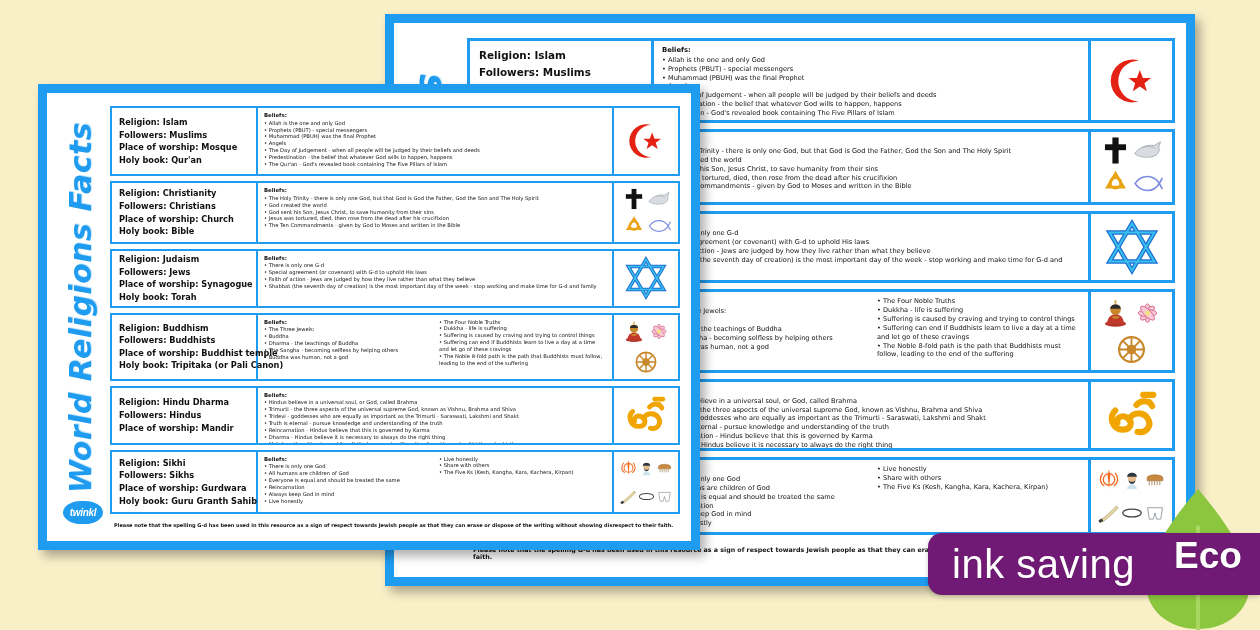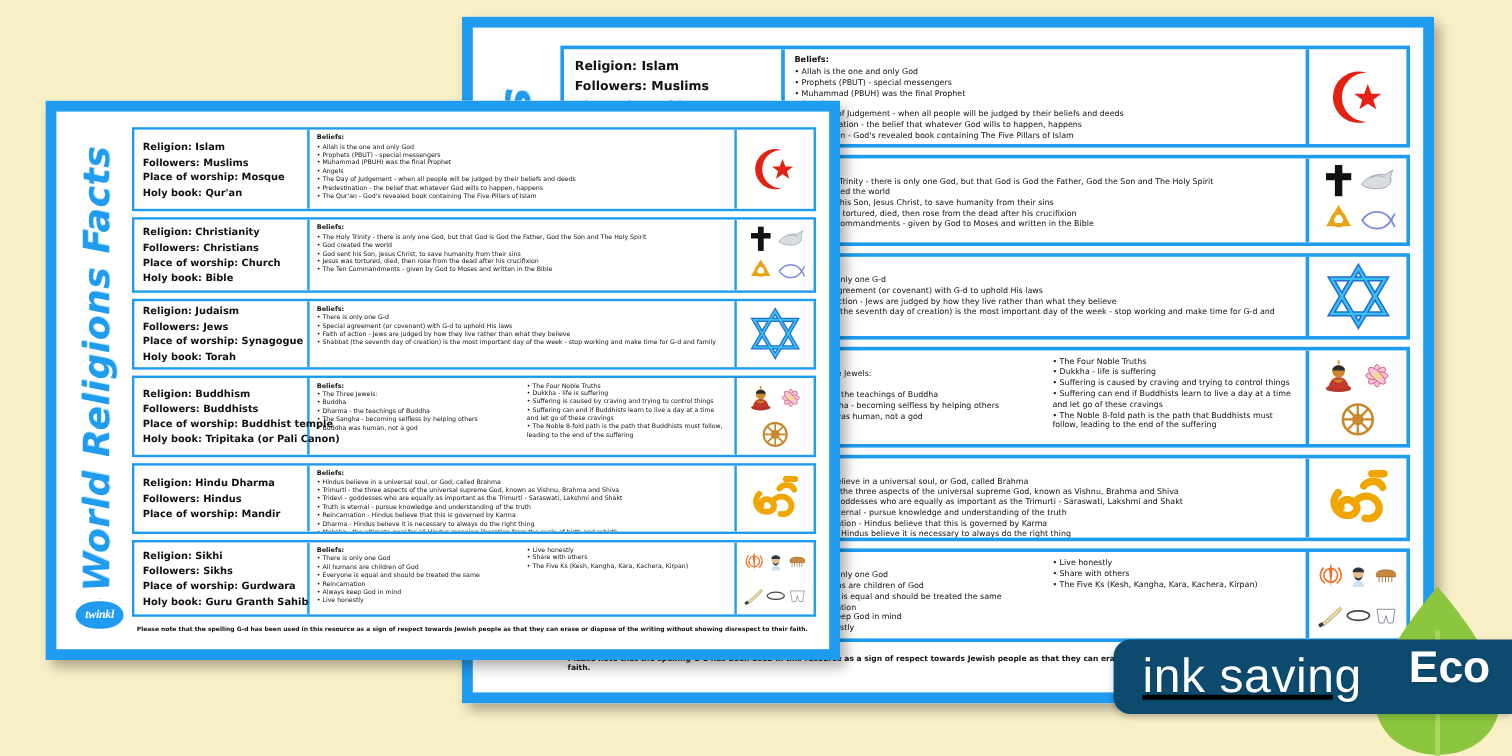--- a/index.html
+++ b/index.html
@@ -78,21 +78,21 @@
     display: inline-block;
     vertical-align: middle;
     margin-right: 5px;
   }
 
   .twinkl-logo {
     position: absolute;
     border-radius: 50%;
     background: #1f9cf0;
     color: #fff;
-    font-family: Liberation Serif, serif;
+    font-family: Liberation Sans, sans-serif;
     font-weight: bold;
     font-style: italic;
     display: flex; align-items: center; justify-content: center;
     letter-spacing: -0.3px;
     box-shadow: 0 0 0 2px #ffffff;
   }
   #poster-front .twinkl-logo {
     left: 7px; bottom: 8px; width: 40px; height: 23px;
     border-radius: 50% / 55%;
     font-size: 10px;
@@ -201,26 +201,25 @@
     padding: 3px 4px 2px 4px;
     line-height: 1.2;
   }
   #poster-back .footnote { font-size: 6.3px; padding: 5px 6px; }
 
   
   #eco-badge {
     position: absolute;
     left: 928px; top: 533px;
     width: 332px; height: 62px;
-    background: #0c4a6e;
+    background: #701a75;
     border-radius: 14px 0 0 14px;
     display: flex;
     align-items: center;
     box-shadow: 0 2px 5px rgba(0,0,0,0.2);
-    text-decoration: underline;
   }
   #eco-badge .ink {
     font-family: "Liberation Sans", sans-serif;
     font-size: 40px;
     color: #ffffff;
     margin-left: 24px;
     letter-spacing: 0.5px;
     text-shadow: 0 1px 1px rgba(0,0,0,0.12);
   }
   #eco-leaf {

